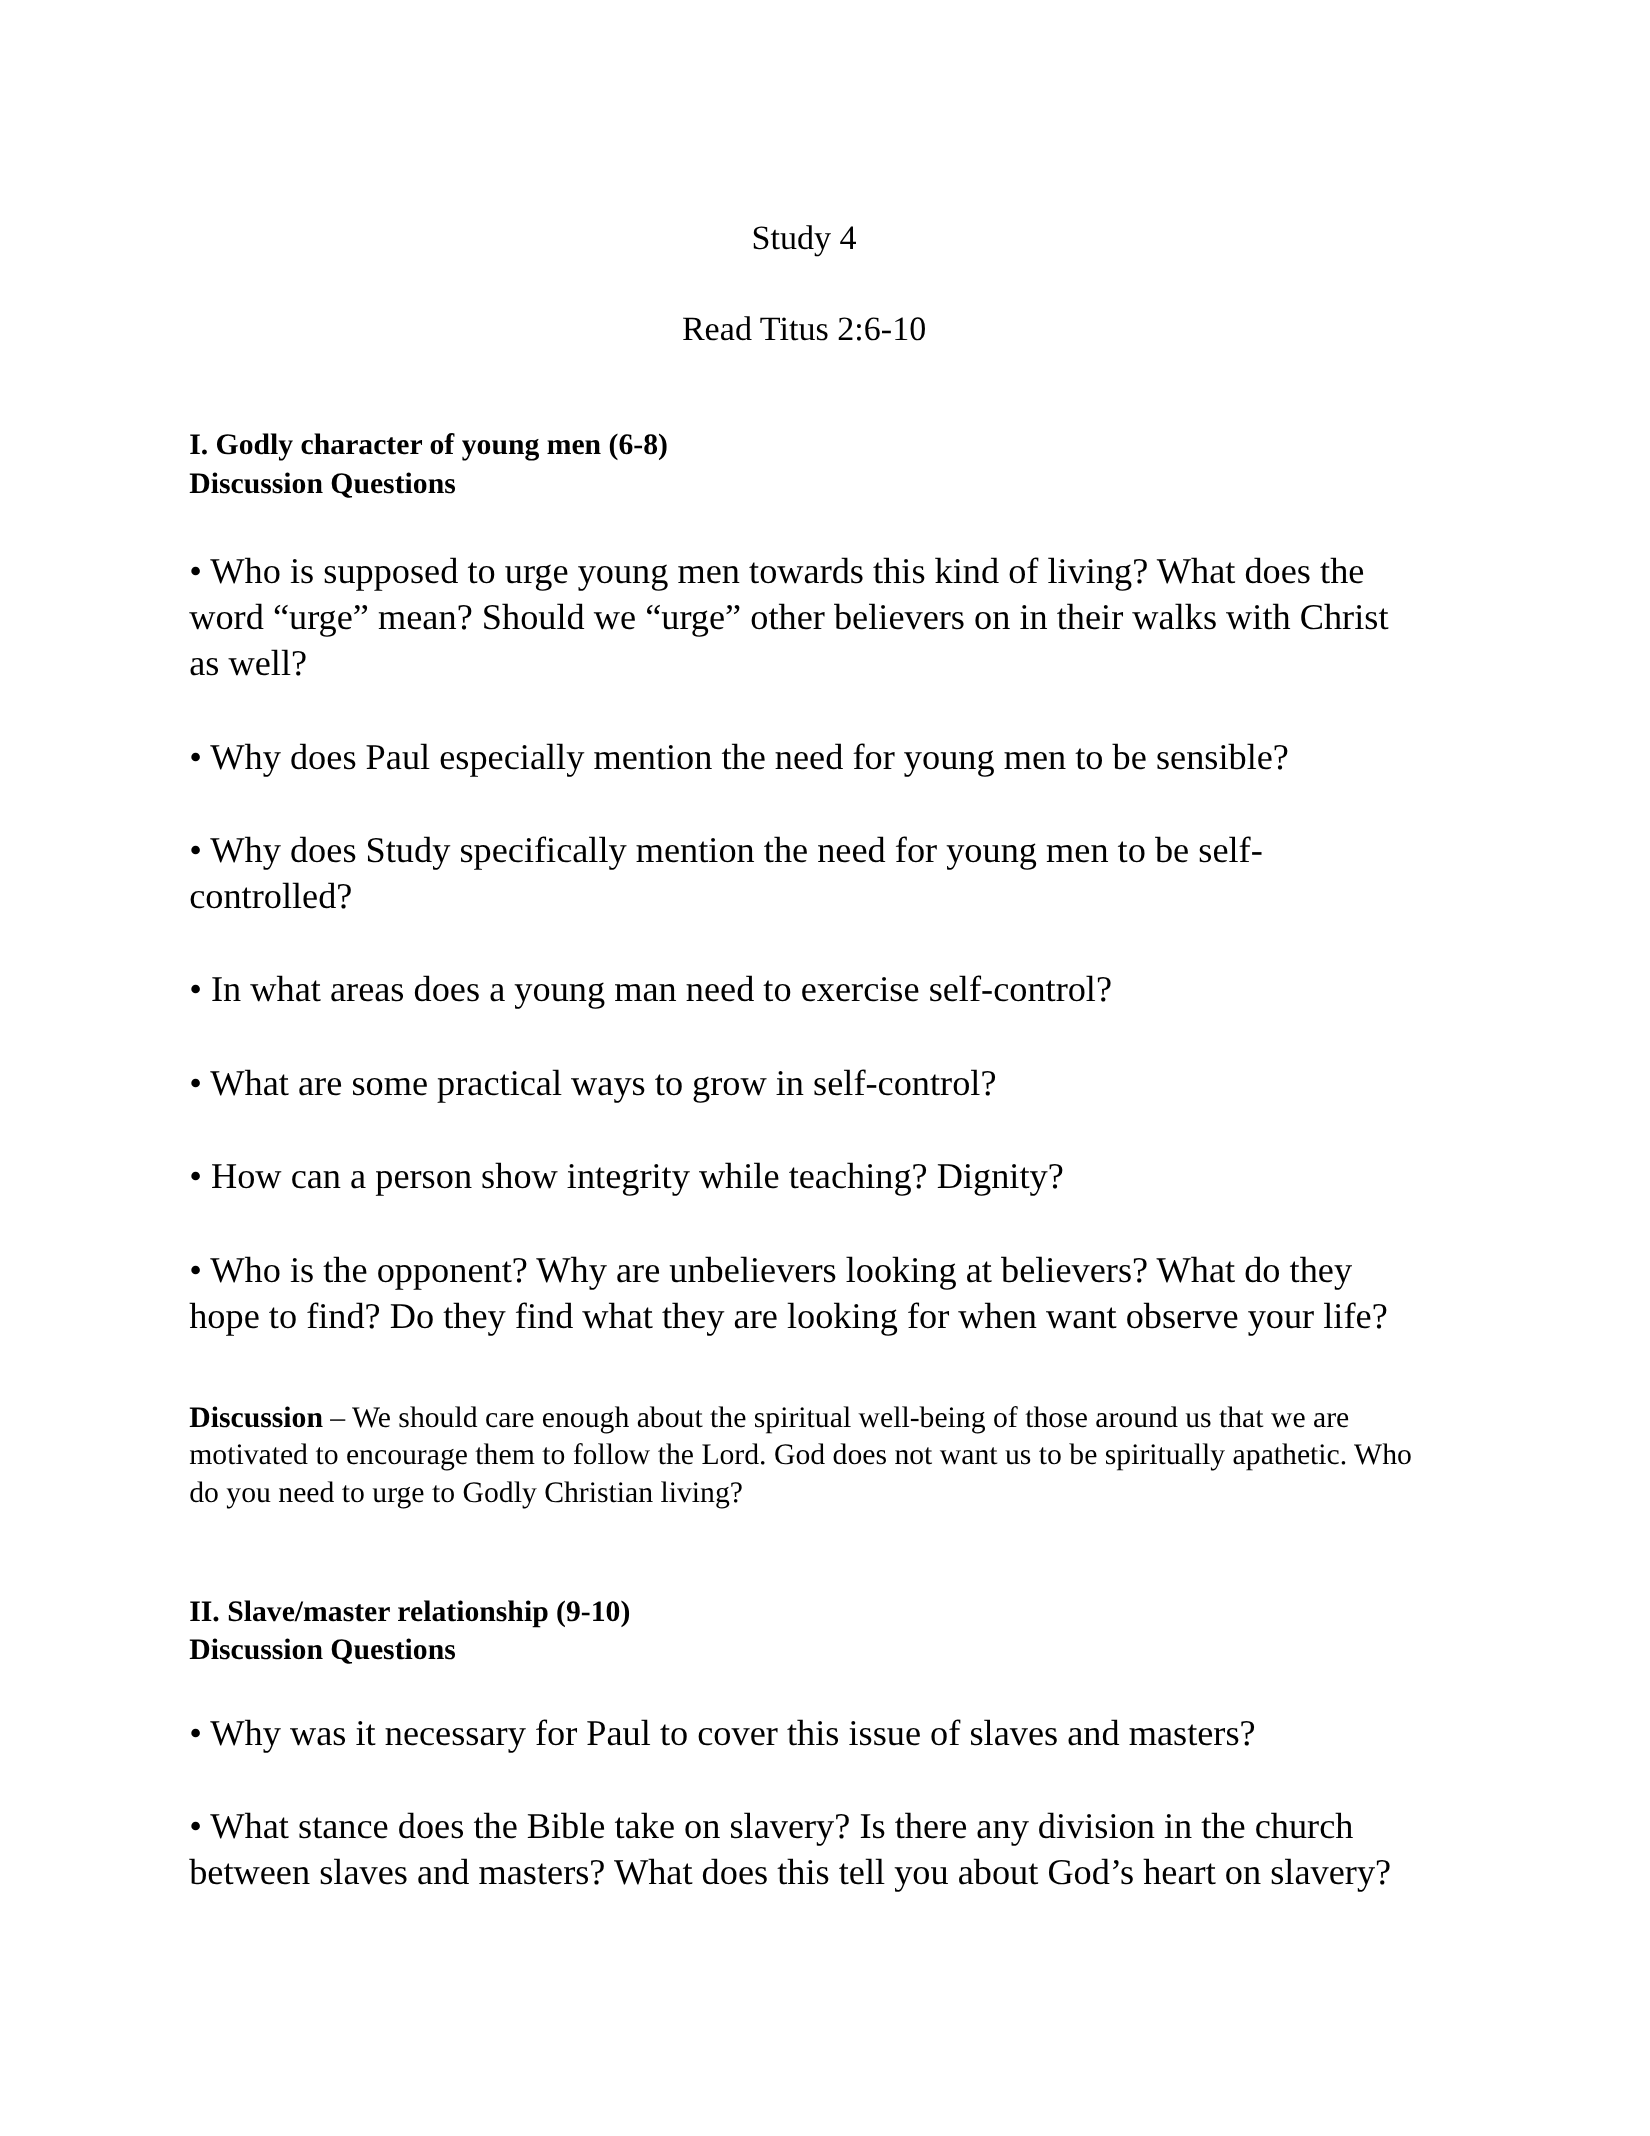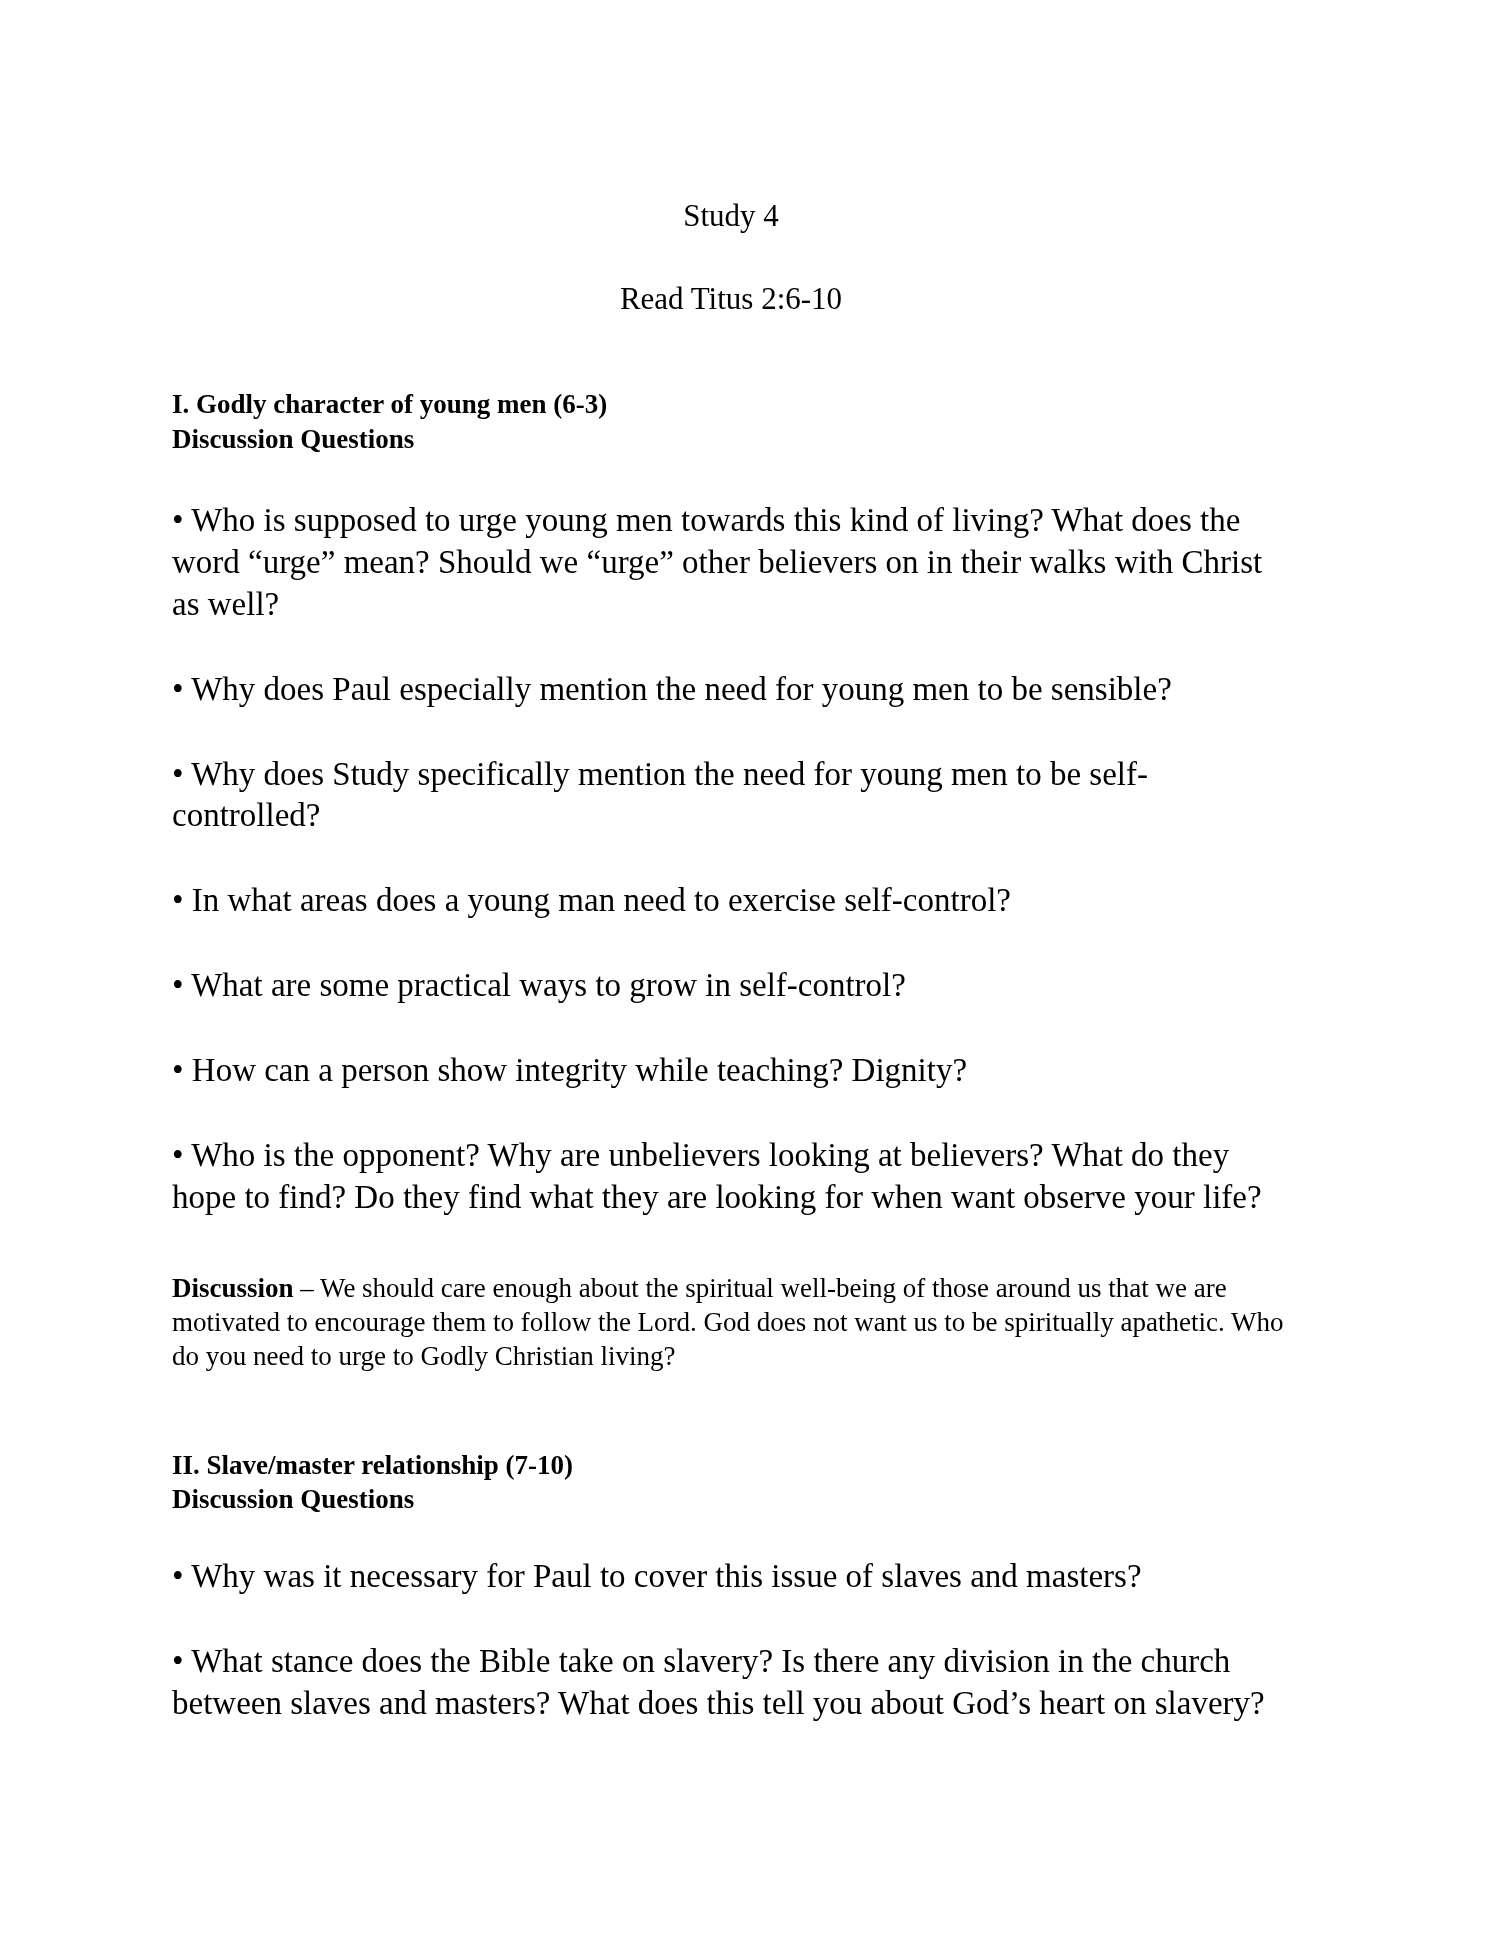--- a/index.html
+++ b/index.html
@@ -73,38 +73,38 @@
 <body>
 
 <div class="page">
   <div class="content">
 
     <div class="doc-title title-1">Study 4</div>
 
     <div class="doc-title title-2">Read Titus 2:6-10</div>
 
     <div class="heading-block sec1-block">
-      <div class="section-heading">I. Godly character of young men (6-3)</div>
+      <div class="section-heading">I. Godly character of young men (6-8)</div>
       <div class="section-heading">Discussion Questions</div>
     </div>
 
     <p class="bullet first-bullet">• Who is supposed to urge young men towards this kind of living? What does the word “urge” mean? Should we “urge” other believers on in their walks with Christ as well?</p>
     <p class="bullet">• Why does Paul especially mention the need for young men to be sensible?</p>
     <p class="bullet">• Why does Study specifically mention the need for young men to be self-controlled?</p>
     <p class="bullet">• In what areas does a young man need to exercise self-control?</p>
     <p class="bullet">• What are some practical ways to grow in self-control?</p>
     <p class="bullet">• How can a person show integrity while teaching? Dignity?</p>
     <p class="bullet">• Who is the opponent? Why are unbelievers looking at believers? What do they hope to find? Do they find what they are looking for when want observe your life?</p>
 
     <p class="application">
       <span class="lead">Discussion</span><span> – We should care enough about the spiritual well-being of those around us that we are motivated to encourage them to follow the Lord. God does not want us to be spiritually apathetic. Who do you need to urge to Godly Christian living?</span>
     </p>
 
     <div class="heading-block sec2-block">
-      <div class="section-heading">II. Slave/master relationship (7-10)</div>
+      <div class="section-heading">II. Slave/master relationship (9-10)</div>
       <div class="section-heading">Discussion Questions</div>
     </div>
 
     <p class="bullet sec2-first-bullet">• Why was it necessary for Paul to cover this issue of slaves and masters?</p>
     <p class="bullet">• What stance does the Bible take on slavery? Is there any division in the church between slaves and masters? What does this tell you about God’s heart on slavery?</p>
 
   </div>
 </div>
 
 </body></html>

